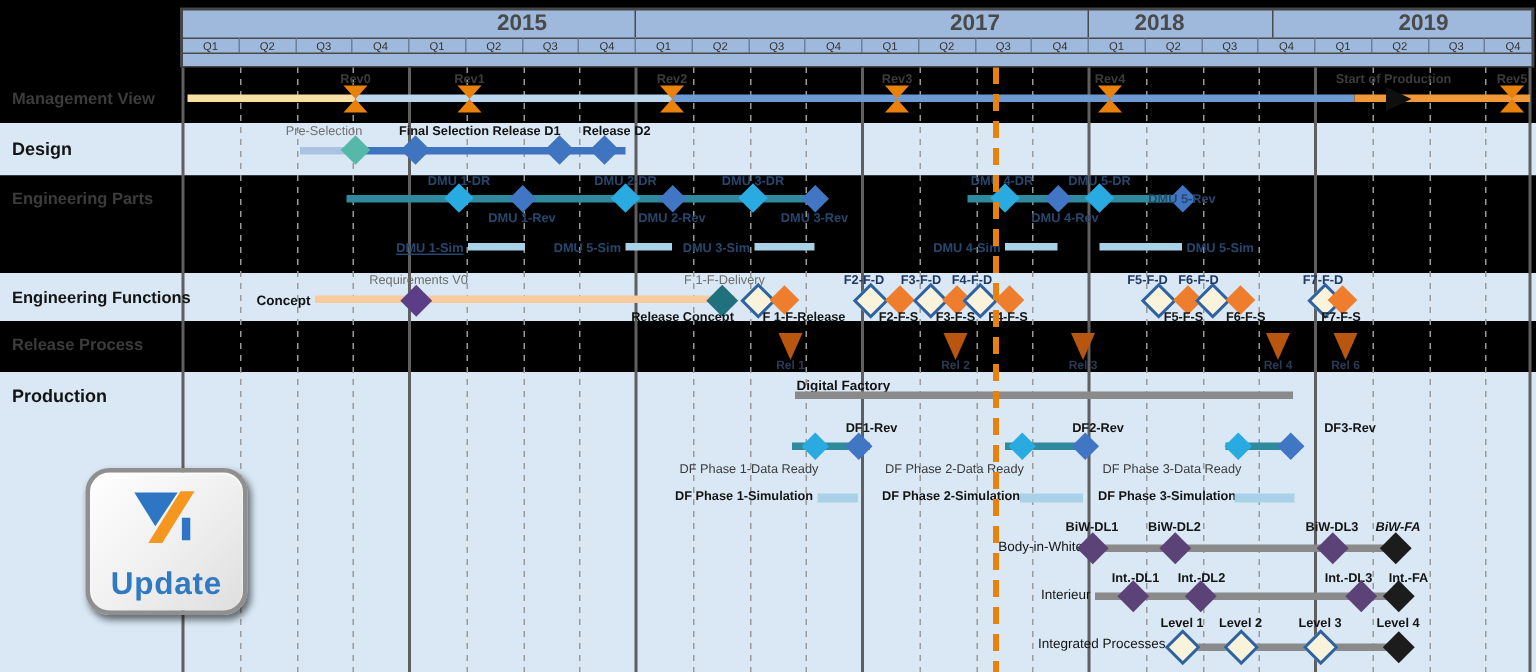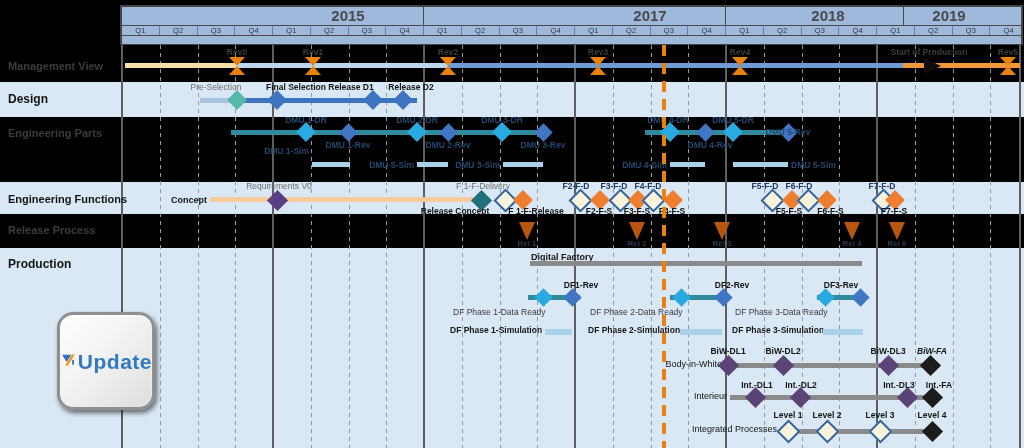--- a/index.html
+++ b/index.html
@@ -23,35 +23,35 @@
           background:repeating-linear-gradient(180deg,#9a9a9a 0 4px,transparent 4px 8px);}
   #today{position:absolute;top:45px;height:403px;width:4px;z-index:6;
          background:repeating-linear-gradient(180deg,#E8820C 0 11px,transparent 11px 18px);}
   #hdr{position:absolute;left:121px;top:6px;width:901px;height:39px;background:#9FB9DC;
        outline:2px solid #454545;outline-offset:-1px;overflow:hidden;}
   .ycell{position:absolute;top:0;height:19px;line-height:19px;text-align:center;
          font-weight:bold;font-size:15px;color:#4a4a4a;border-right:1px solid #4a4a4a;box-sizing:border-box;}
   .qcell{position:absolute;top:19px;height:10px;line-height:10px;text-align:center;font-size:7.5px;
          color:#333;border-right:1px solid #6c7f9d;border-top:1px solid #4a4a4a;box-sizing:border-box;}
   .strip{position:absolute;left:0;top:29px;width:901px;height:10px;border-top:1px solid #4a4a4a;box-sizing:border-box;}
-  #logo{position:absolute;left:57px;top:312px;width:98px;height:98px;z-index:10;
+  #logo{position:absolute;left:57px;top:312px;width:108px;height:98px;z-index:10;
         border-radius:16px;border:3px solid #8f8f8f;box-sizing:border-box;
         background:linear-gradient(135deg,#ffffff 0%,#efefef 55%,#dedede 100%);
         box-shadow:inset 0 1px 2px #fff,2px 3px 5px rgba(0,0,0,.55);
-        display:flex;flex-direction:row;align-items:center;justify-content:center;cursor:pointer;}
+        display:flex;flex-direction:column;align-items:center;justify-content:center;cursor:pointer;}
   .logo-text{font-weight:bold;font-size:21px;color:#2F7AC0;letter-spacing:.5px;margin-top:2px;}
 </style>
 </head>
 <body>
 
 <div id="stage">
   <div id="hdr">
       <div class="ycell" style="left: 152px; width: 151px;">2015</div>
       <div class="ycell" style="left: 454px; width: 151px;">2017</div>
-      <div class="ycell" style="left: 632px; width: 151px;">2018</div>
+      <div class="ycell" style="left: 577px; width: 151px;">2018</div>
       <div class="ycell" style="left: 756px; width: 145px;">2019</div>
       <div class="qcell" style="left: 1px; width: 37.75px;">Q1</div>
       <div class="qcell" style="left: 38.75px; width: 37.75px;">Q2</div>
       <div class="qcell" style="left: 76.5px; width: 37.75px;">Q3</div>
       <div class="qcell" style="left: 114.25px; width: 37.75px;">Q4</div>
       <div class="qcell" style="left: 152px; width: 37.75px;">Q1</div>
       <div class="qcell" style="left: 189.75px; width: 37.75px;">Q2</div>
       <div class="qcell" style="left: 227.5px; width: 37.75px;">Q3</div>
       <div class="qcell" style="left: 265.25px; width: 37.75px;">Q4</div>
       <div class="qcell" style="left: 303px; width: 37.75px;">Q1</div>
@@ -179,21 +179,21 @@
       <div class="lbl b" style="left: 348px; top: 141px; color: rgb(39, 71, 110); transform: translateX(-50%);">DMU 1-Rev</div>
       <div class="lbl b" style="left: 448px; top: 141px; color: rgb(39, 71, 110); transform: translateX(-50%);">DMU 2-Rev</div>
       <div class="lbl b" style="left: 543px; top: 141px; color: rgb(39, 71, 110); transform: translateX(-50%);">DMU 3-Rev</div>
       <div class="lbl b" style="left: 710px; top: 141px; color: rgb(39, 71, 110); transform: translateX(-50%);">DMU 4-Rev</div>
       <div class="lbl b" style="left: 788px; top: 128px; color: rgb(39, 71, 110); transform: translateX(-50%);">DMU 5-Rev</div>
       <div class="bar" style="left: 312px; top: 162px; width: 38px; height: 5px; background: rgb(169, 210, 232);"></div>
       <div class="bar" style="left: 417px; top: 162px; width: 31px; height: 5px; background: rgb(169, 210, 232);"></div>
       <div class="bar" style="left: 503px; top: 162px; width: 40px; height: 5px; background: rgb(169, 210, 232);"></div>
       <div class="bar" style="left: 670px; top: 162px; width: 35px; height: 5px; background: rgb(169, 210, 232);"></div>
       <div class="bar" style="left: 733px; top: 162px; width: 55px; height: 5px; background: rgb(169, 210, 232);"></div>
-      <div class="lbl b" style="left: 309px; top: 147px; color: rgb(39, 71, 110); transform: translateX(-100%);">DMU 1-Sim</div>
+      <div class="lbl b" style="left: 309px; top: 161px; color: rgb(39, 71, 110); transform: translateX(-100%); text-decoration: underline;">DMU 1-Sim</div>
       <div class="lbl b" style="left: 414px; top: 161px; color: rgb(39, 71, 110); transform: translateX(-100%);">DMU 5-Sim</div>
       <div class="lbl b" style="left: 500px; top: 161px; color: rgb(39, 71, 110); transform: translateX(-100%);">DMU 3-Sim</div>
       <div class="lbl b" style="left: 667px; top: 161px; color: rgb(39, 71, 110); transform: translateX(-100%);">DMU 4-Sim</div>
       <div class="lbl b" style="left: 791px; top: 161px; color: rgb(39, 71, 110);">DMU 5-Sim</div>
     </div>
     <div class="rowlabel" style="left: 8px; top: 193px; color: rgb(20, 20, 20); font-size: 11px;">Engineering Functions</div>
     <div class="layer">
       <div class="lbl b" style="left: 207px; top: 196px; color: rgb(20, 20, 20); font-size: 9px; transform: translateX(-100%);">Concept</div>
       <div class="bar" style="left: 210px; top: 197px; width: 280px; height: 5px; background: rgb(248, 203, 158);"></div>
       <div class="dia" style="left: 269.5px; top: 192.5px; width: 15px; height: 15px; background: rgb(92, 62, 134);"></div>
@@ -250,21 +250,21 @@
       <div class="bar" style="left: 670px; top: 295px; width: 60px; height: 5px; background: rgb(47, 138, 158);"></div>
       <div class="bar" style="left: 817px; top: 295px; width: 46px; height: 5px; background: rgb(47, 138, 158);"></div>
       <div class="dia" style="left: 536.5px; top: 290.5px; width: 13px; height: 13px; background: rgb(41, 171, 226);"></div>
       <div class="dia" style="left: 674.5px; top: 290.5px; width: 13px; height: 13px; background: rgb(41, 171, 226);"></div>
       <div class="dia" style="left: 818.5px; top: 290.5px; width: 13px; height: 13px; background: rgb(41, 171, 226);"></div>
       <div class="dia" style="left: 565.5px; top: 290.5px; width: 13px; height: 13px; background: rgb(64, 118, 196);"></div>
       <div class="dia" style="left: 716.5px; top: 290.5px; width: 13px; height: 13px; background: rgb(64, 118, 196);"></div>
       <div class="dia" style="left: 853.5px; top: 290.5px; width: 13px; height: 13px; background: rgb(64, 118, 196);"></div>
       <div class="lbl b" style="left: 581px; top: 281px; color: rgb(20, 20, 20); transform: translateX(-50%);">DF1-Rev</div>
       <div class="lbl b" style="left: 732px; top: 281px; color: rgb(20, 20, 20); transform: translateX(-50%);">DF2-Rev</div>
-      <div class="lbl b" style="left: 841px; top: 281px; color: rgb(20, 20, 20); transform: translateX(-50%);">DF3-Rev</div>
+      <div class="lbl b" style="left: 900px; top: 281px; color: rgb(20, 20, 20); transform: translateX(-50%);">DF3-Rev</div>
       <div class="lbl" style="left: 453px; top: 308px; color: rgb(58, 58, 58);">DF Phase 1-Data Ready</div>
       <div class="lbl" style="left: 590px; top: 308px; color: rgb(58, 58, 58);">DF Phase 2-Data Ready</div>
       <div class="lbl" style="left: 735px; top: 308px; color: rgb(58, 58, 58);">DF Phase 3-Data Ready</div>
       <div class="lbl b" style="left: 450px; top: 326px; color: rgb(20, 20, 20);">DF Phase 1-Simulation</div>
       <div class="bar" style="left: 545px; top: 329px; width: 27px; height: 6px; background: rgb(169, 210, 232);"></div>
       <div class="lbl b" style="left: 588px; top: 326px; color: rgb(20, 20, 20);">DF Phase 2-Simulation</div>
       <div class="bar" style="left: 680px; top: 329px; width: 42px; height: 6px; background: rgb(169, 210, 232);"></div>
       <div class="lbl b" style="left: 732px; top: 326px; color: rgb(20, 20, 20);">DF Phase 3-Simulation</div>
       <div class="bar" style="left: 823px; top: 329px; width: 40px; height: 6px; background: rgb(169, 210, 232);"></div>
       <div class="lbl b" style="left: 728px; top: 347px; color: rgb(20, 20, 20); transform: translateX(-50%);">BiW-DL1</div>

